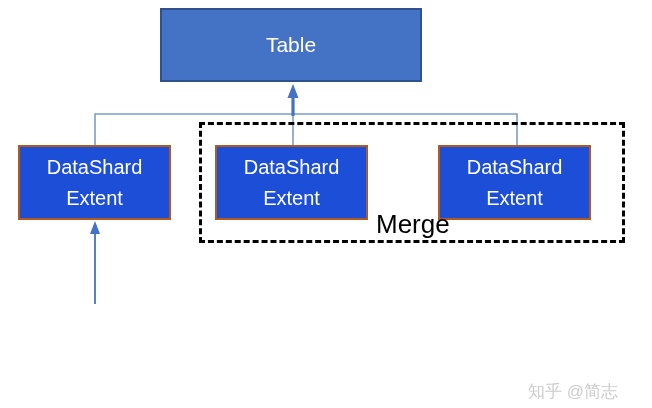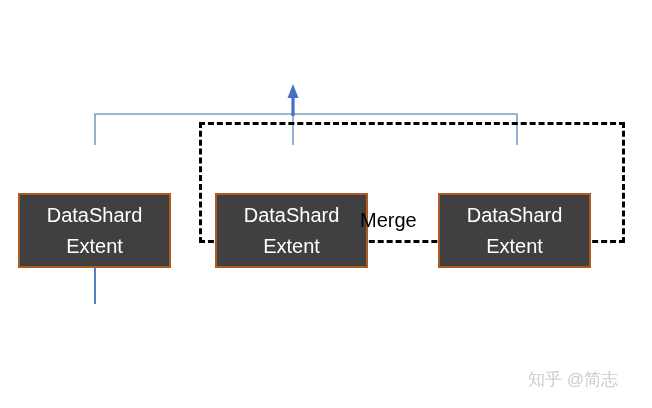--- a/index.html
+++ b/index.html
@@ -20,24 +20,23 @@
     text-align:center;
     box-sizing:border-box;
     z-index:3;
   }
   .blue-node{
     background:#4472C4;
     border:2px solid #2F528F;
     color:#ffffff;
   }
   .orange-node{
-    background:#404040;
+    background:#1d4ed8;
     border:2px solid #AE5A21;
     color:#ffffff;
-    margin-top:48px;
   }
   .table-box{
     left:160px;top:8px;width:262px;height:74px;
     font-size:21px;
   }
   .shard-box{
     top:145px;width:153px;height:75px;
     font-size:20px;line-height:1.55;
     padding:0 10px;
   }
@@ -47,33 +46,33 @@
   .merge-region{
     position:absolute;
     left:199px;top:122px;width:426px;height:121px;
     border:3px dashed #000000;
     box-sizing:border-box;
     background:transparent;
     z-index:2;
   }
   .merge-label{
     position:absolute;
-    left:360px;top:209px;
-    font-size:20px;
+    left:376px;top:209px;
+    font-size:26px;
     color:#000000;
     z-index:4;
   }
   .ingestion-ellipse{
     left:10px;top:306px;width:175px;height:94px;
     border-radius:50%;
     font-size:21px;
   }
   .watermark{
     position:absolute;
-    left:528px;top:368px;
+    left:528px;top:380px;
     font-size:17px;
     color:#cccccc;
     text-shadow:1px 1px 1px #ffffff;
     white-space:nowrap;
     z-index:5;
   }
 </style>
 </head>
 <body>
 
@@ -88,20 +87,23 @@
     <line x1="293" y1="116" x2="293" y2="96" stroke="#4472C4" stroke-width="3.2"></line>
     <polygon points="293,84 287.5,98 298.5,98" fill="#4472C4"></polygon>
 
     <line x1="95" y1="304" x2="95" y2="232" stroke="#4472C4" stroke-width="1.8"></line>
     <polygon points="95,221 90,234 100,234" fill="#4472C4"></polygon>
   </svg>
 
   <div class="merge-region"></div>
   <div class="merge-label">Merge</div>
 
+  <div class="node blue-node table-box">
+    <span>Table</span>
+  </div>
 
   <div class="node orange-node shard-box shard-1">
     <span>DataShard Extent</span>
   </div>
 
   <div class="node orange-node shard-box shard-2">
     <span>DataShard Extent</span>
   </div>
 
   <div class="node orange-node shard-box shard-3">

